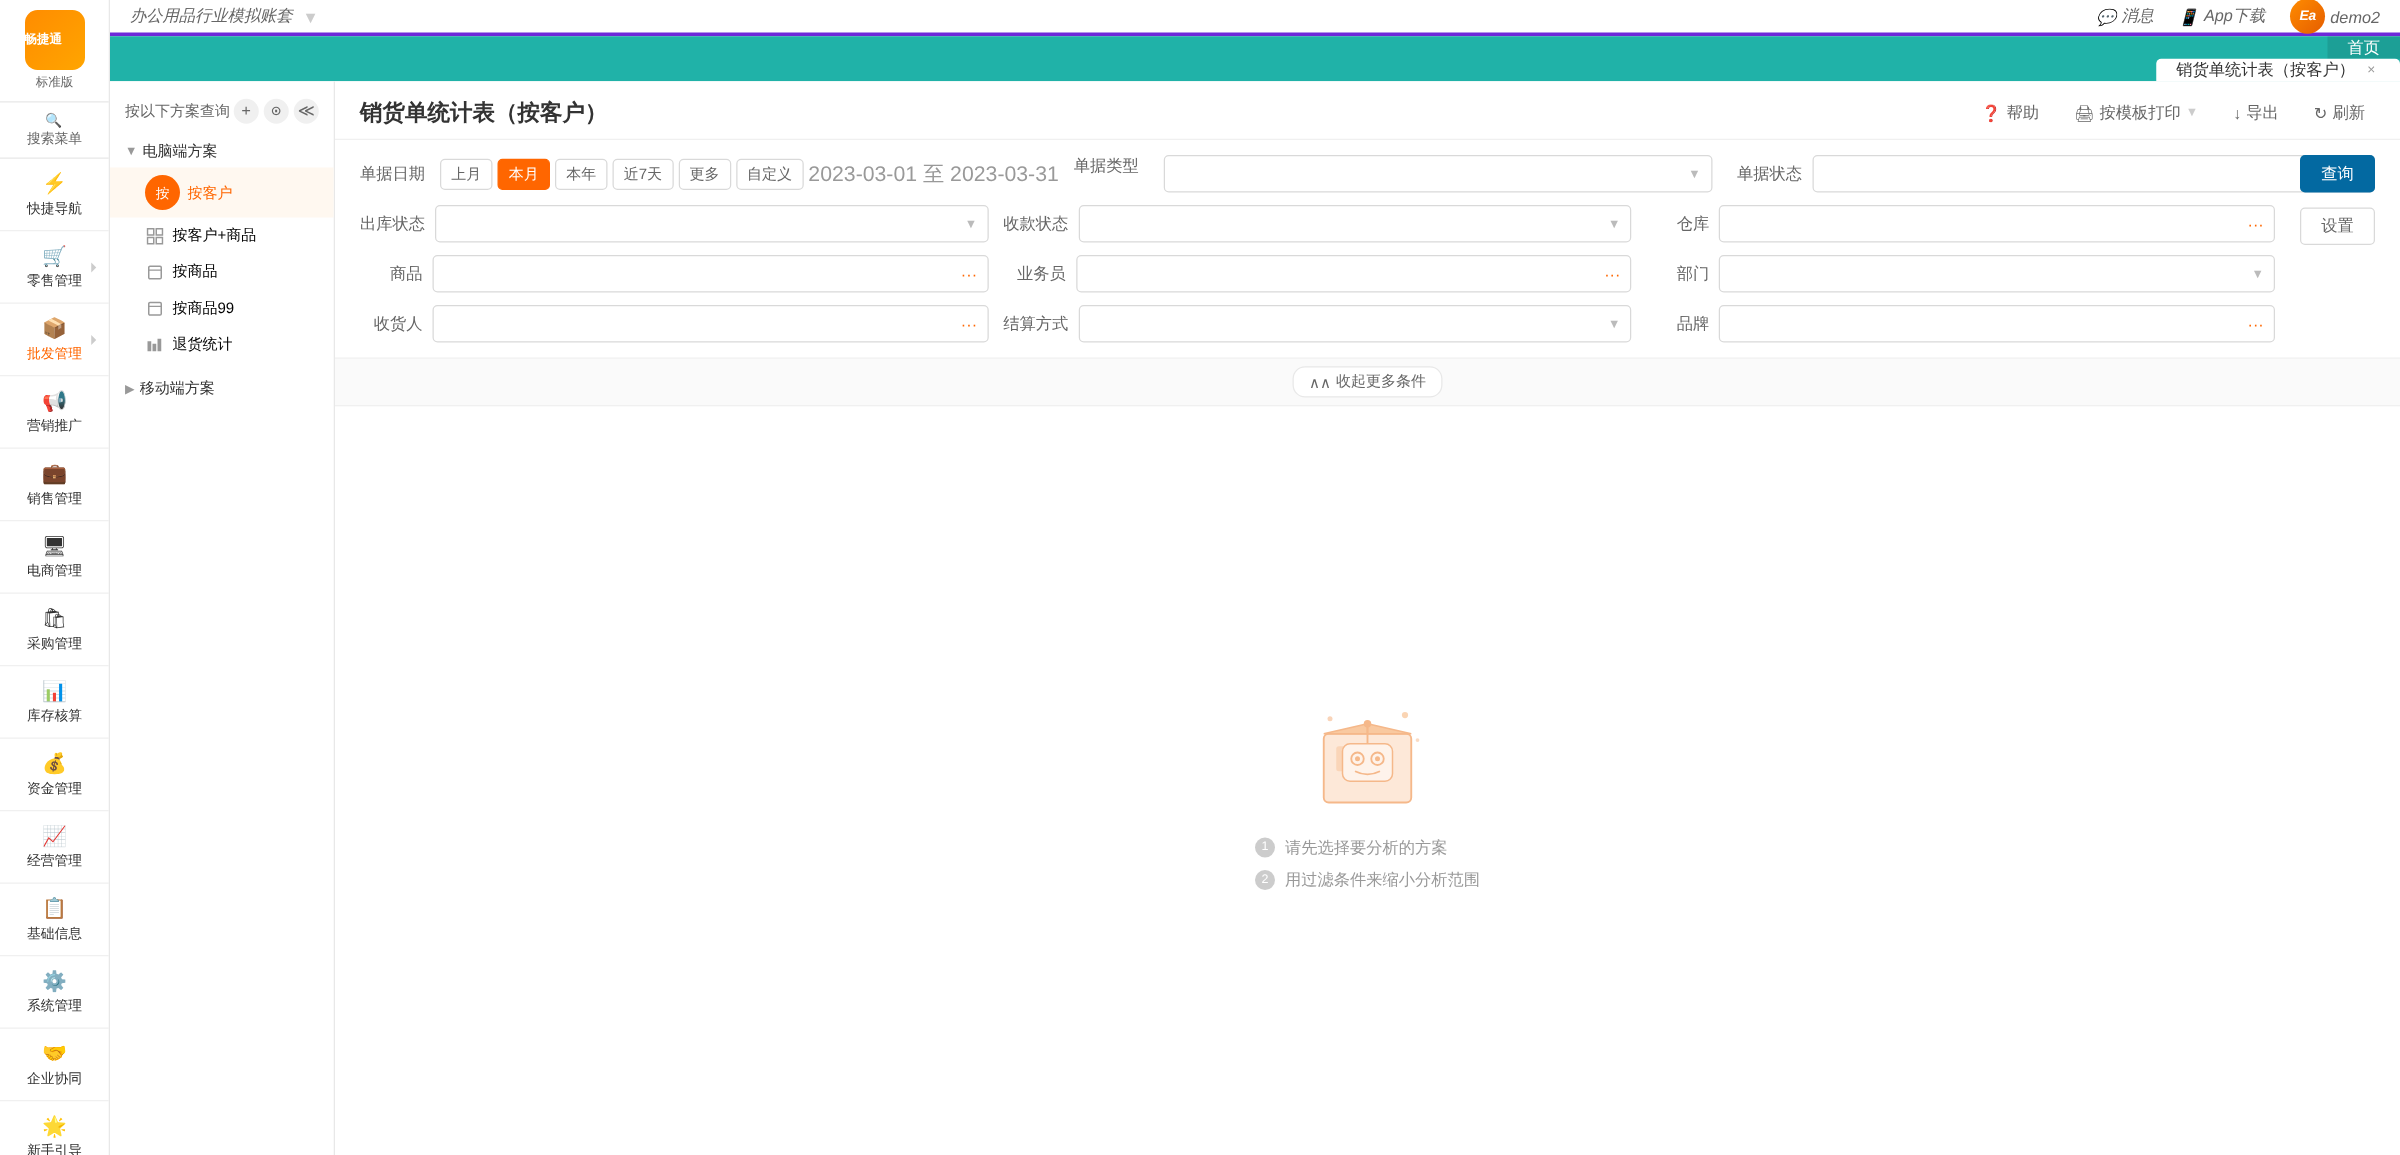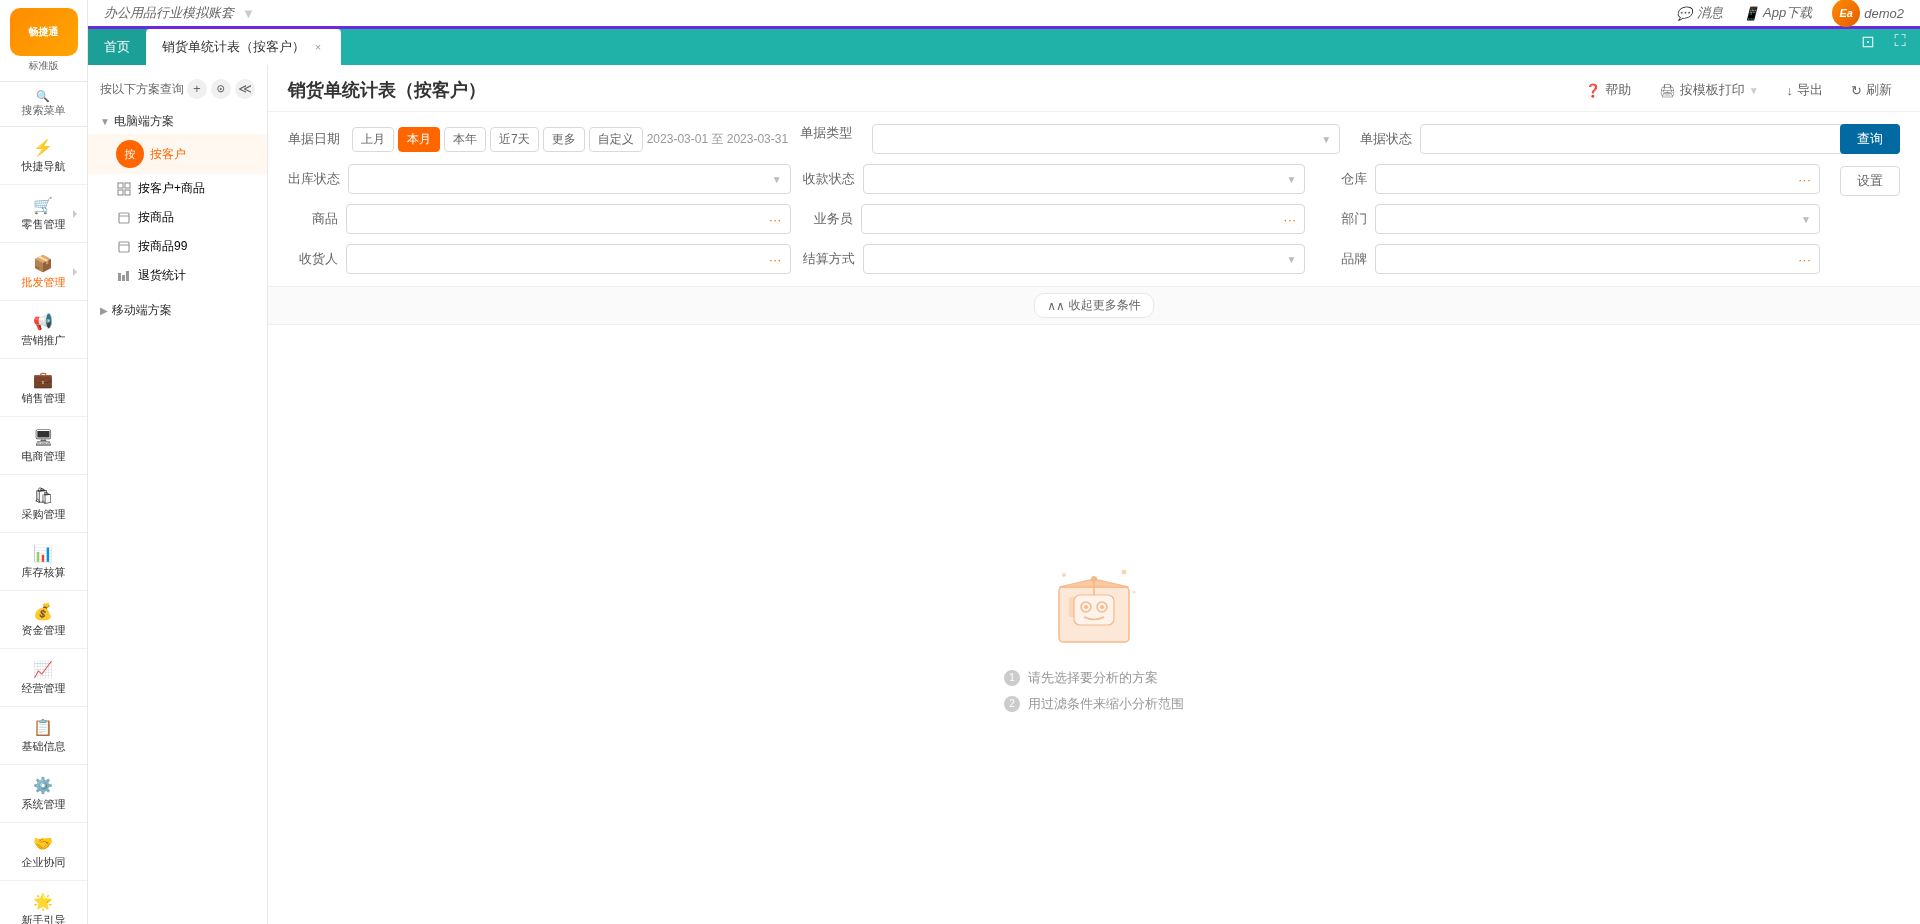--- a/index.html
+++ b/index.html
@@ -18,27 +18,26 @@
     }
     .sidebar-logo {
       width: 100%;
       padding: 8px 4px;
       display: flex;
       flex-direction: column;
       align-items: center;
       border-bottom: 1px solid #e8e8e8;
     }
     .logo-img {
-      width: 68px;
+      width: 48px;
       height: 48px;
       background: linear-gradient(135deg, #ff8c00, #ffa500);
       border-radius: 10px;
       display: flex;
       align-items: center;
-      justify-content: center;
       color: white;
       font-size: 10px;
       font-weight: bold;
       text-align: center;
       line-height: 1.2;
     }
     .logo-text {
       font-size: 10px;
       color: #666;
       margin-top: 3px;
@@ -137,23 +136,24 @@
       color: white;
       font-size: 11px;
       font-weight: bold;
     }
 
     
     .tab-bar {
       height: 36px;
       background: #20b2a8;
       display: flex;
-      align-items: flex-start;
+      align-items: flex-end;
       padding: 0 0;
       gap: 0;
+      flex-direction: column;
     }
     .tab-item {
       height: 36px;
       padding: 0 16px;
       display: flex;
       align-items: center;
       gap: 6px;
       font-size: 13px;
       cursor: pointer;
       color: rgba(255,255,255,0.85);
@@ -359,21 +359,21 @@
       cursor: pointer;
       background: #fff;
       color: #666;
     }
     .date-btn.active {
       background: #ff6600;
       border-color: #ff6600;
       color: #fff;
     }
     .date-range-text {
-      font-size: 12px;
+      font-size: 17px;
       color: #999;
     }
     .filter-select {
       flex: 1;
       height: 30px;
       border: 1px solid #d9d9d9;
       border-radius: 4px;
       padding: 0 8px;
       font-size: 13px;
       color: #333;

